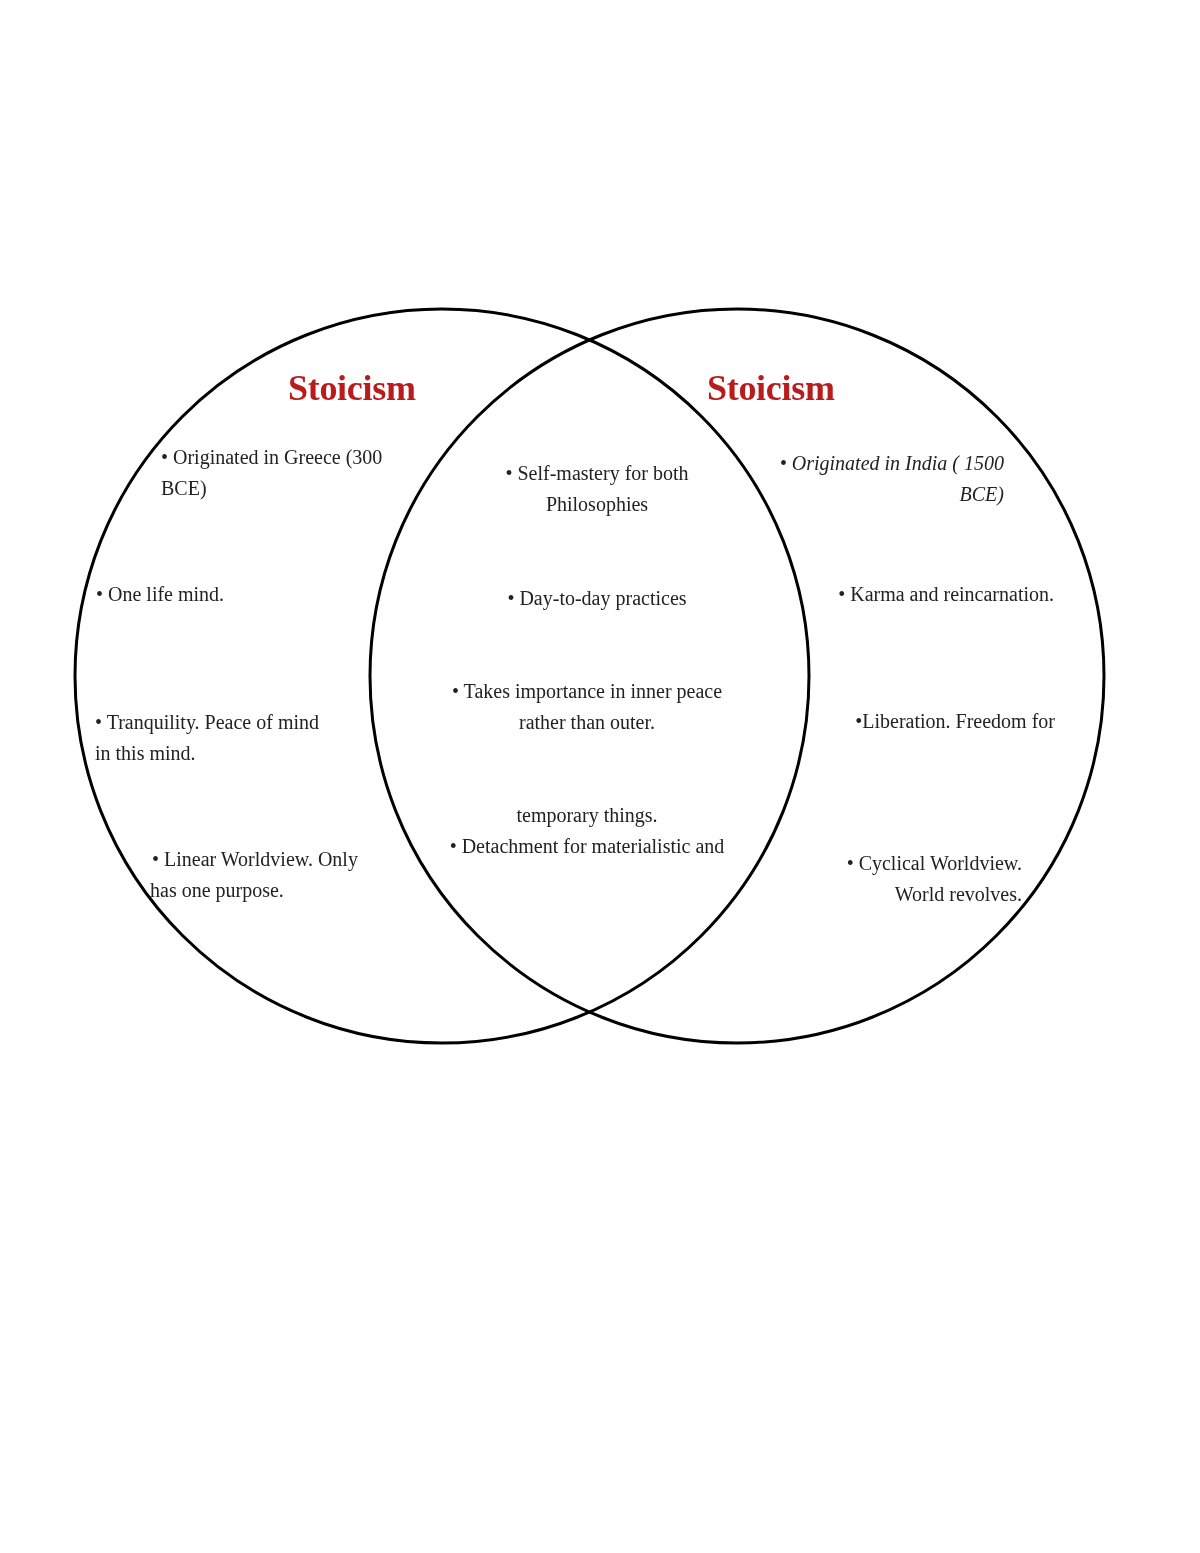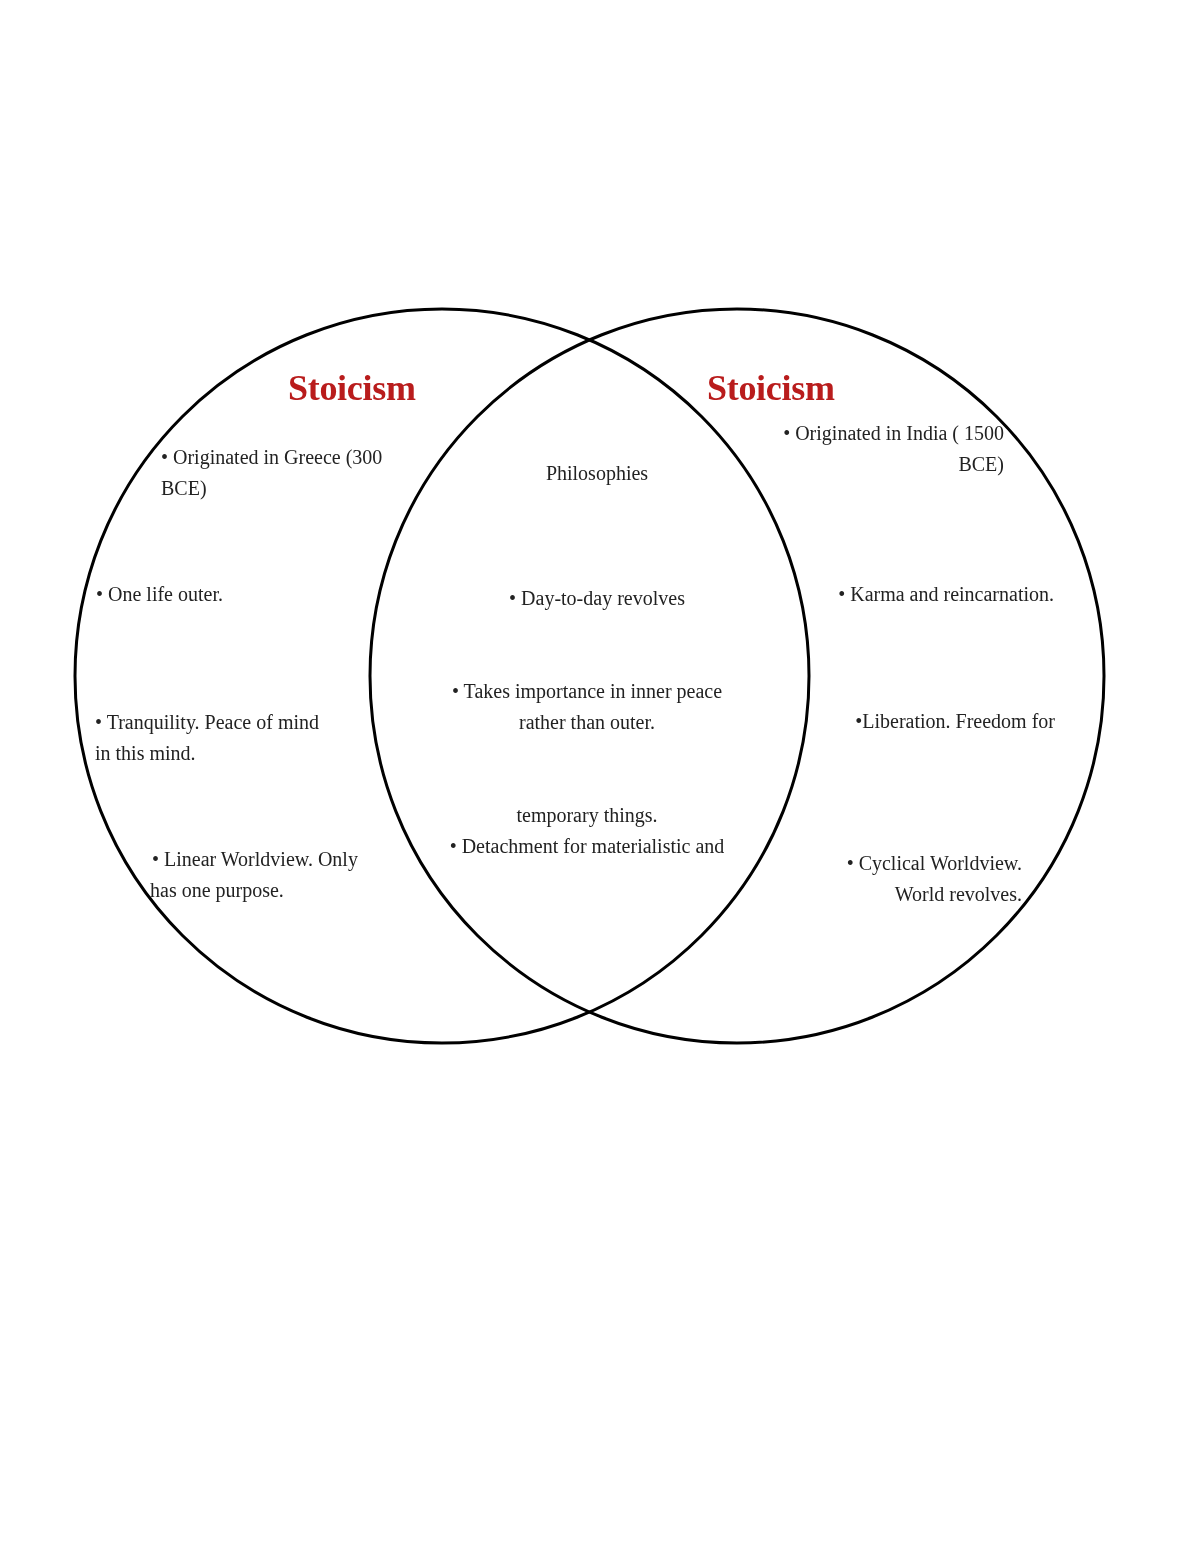--- a/index.html
+++ b/index.html
@@ -21,47 +21,48 @@
 </svg>
 
 <div class="title" style="left:288px; top:367px;">Stoicism</div>
 <div class="title" style="left:707px; top:367px;">Stoicism</div>
 
 <div class="item" style="left:161px; top:442px;">
   <span class="line">• Originated in Greece (300</span>
   <span class="line">BCE)</span>
 </div>
 <div class="item" style="left:96px; top:579px;">
-  <span class="line">• One life outer.</span>
+  <span class="line">• One life mind.</span>
 </div>
 <div class="item" style="left:95px; top:707px;">
   <span class="line">• Tranquility. Peace of mind</span>
   <span class="line">in this mind.</span>
 </div>
 <div class="item" style="left:150px; top:844px;">
   <span class="line" style="padding-left:2px;">• Linear Worldview. Only</span>
   <span class="line">has one purpose.</span>
 </div>
 
 <div class="item center" style="left:437px; width:320px; top:458px;">
+  <span class="line">• Self-mastery for both</span>
   <span class="line">Philosophies</span>
 </div>
 <div class="item center" style="left:437px; width:320px; top:583px;">
-  <span class="line">• Day-to-day revolves</span>
+  <span class="line">• Day-to-day practices</span>
 </div>
 <div class="item center" style="left:417px; width:340px; top:676px;">
   <span class="line">• Takes importance in inner peace</span>
   <span class="line">rather than outer.</span>
 </div>
 <div class="item center" style="left:417px; width:340px; top:800px;">
   <span class="line">temporary things.</span>
   <span class="line">• Detachment for materialistic and</span>
 </div>
 
-<div class="item right" style="left:743px; width:261px; top:418px;">
+<div class="item right" style="left:743px; width:261px; top:448px;font-style:italic;">
   <span class="line">• Originated in India ( 1500</span>
   <span class="line">BCE)</span>
 </div>
 <div class="item right" style="left:790px; width:264px; top:579px;">
   <span class="line">• Karma and reincarnation.</span>
 </div>
 <div class="item right" style="left:800px; width:255px; top:706px;">
   <span class="line">•Liberation. Freedom for</span>
 </div>
 <div class="item right" style="left:800px; width:222px; top:848px;">

